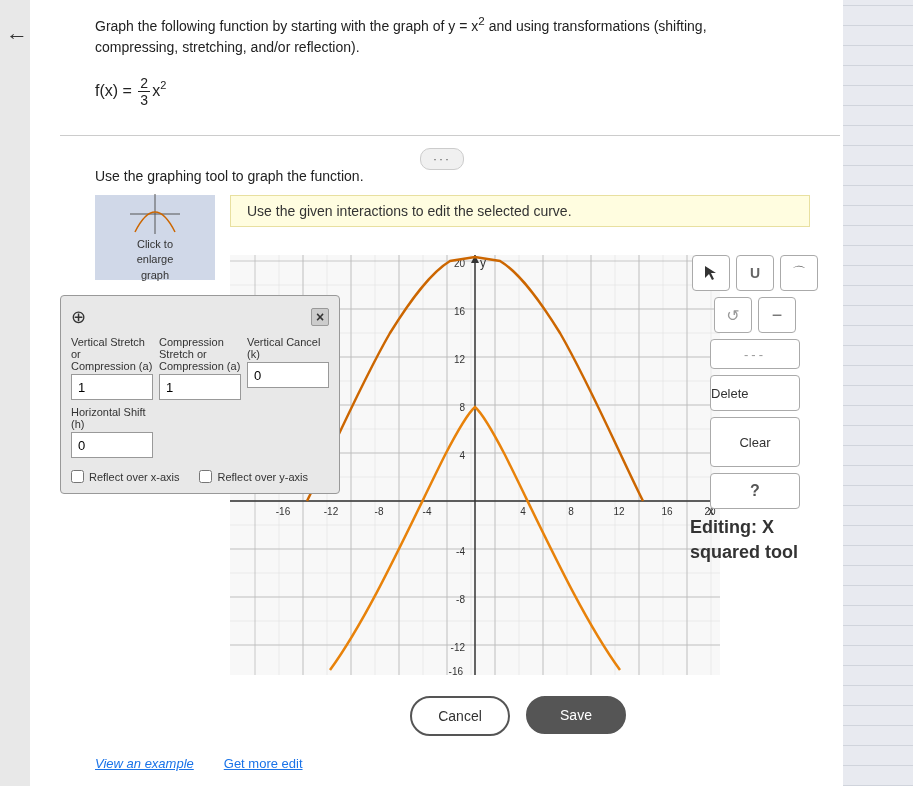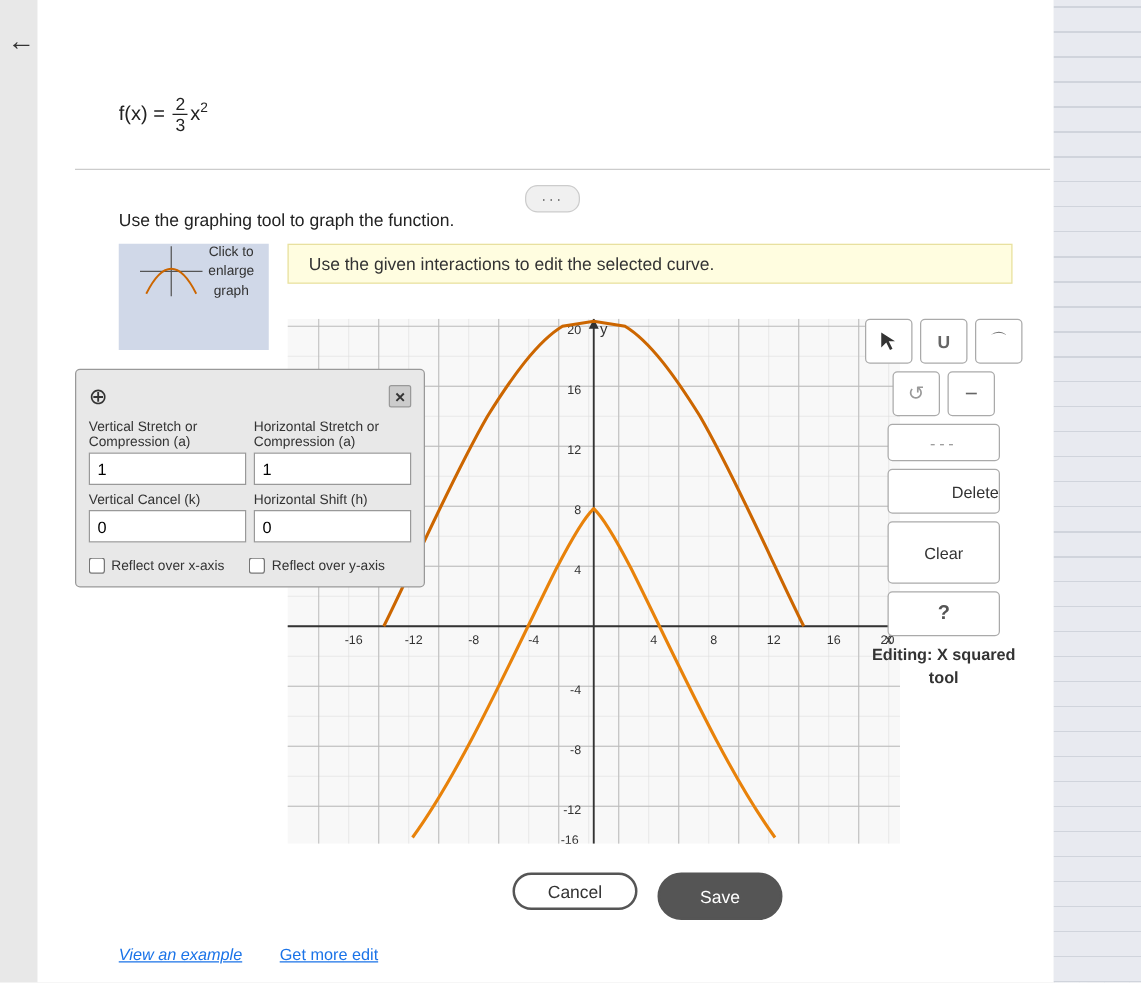--- a/index.html
+++ b/index.html
@@ -96,21 +96,22 @@
 
     
     .enlarge-box {
       position: absolute;
       left: 65px;
       top: 195px;
       width: 120px;
       height: 85px;
       background: #d0d8e8;
       display: flex;
-      flex-direction: row;
+      flex-direction: column;
+      align-items: center;
       justify-content: center;
       cursor: pointer;
       font-size: 12px;
       color: #333;
     }
     .enlarge-box .graph-thumb {
       width: 60px;
       height: 45px;
       position: relative;
     }
@@ -202,21 +203,21 @@
     }
 
     .delete-btn {
       width: 90px;
       height: 36px;
       background: #fff;
       border: 1px solid #aaa;
       border-radius: 4px;
       display: flex;
       align-items: center;
-      justify-content: flex-end;
+      justify-content: flex-start;
       cursor: pointer;
       font-size: 13px;
       color: #333;
     }
 
     .clear-btn {
       width: 90px;
       height: 50px;
       background: #fff;
       border: 1px solid #aaa;
@@ -237,23 +238,23 @@
       border-radius: 4px;
       display: flex;
       align-items: center;
       justify-content: center;
       cursor: pointer;
       font-size: 14px;
       color: #555;
     }
 
     .editing-label {
-      font-size: 13px;
-      color: #333;
-      text-align: center;
+      font-size: 18px;
+      color: #333;
+      text-align: left;
       line-height: 1.4;
       font-weight: bold;
     }
 
     
     .transform-panel {
       position: absolute;
       left: 30px;
       top: 295px;
       width: 280px;
@@ -287,21 +288,21 @@
     }
 
     .move-icon {
       font-size: 18px;
       color: #333;
       cursor: move;
     }
 
     .transform-cols {
       display: grid;
-      grid-template-columns: 1fr 1fr;
+      grid-template-columns: 1fr 1fr 1fr;
       gap: 6px;
     }
 
     .transform-label {
       font-size: 11px;
       color: #333;
       margin-bottom: 2px;
     }
 
     .transform-input {
@@ -326,21 +327,21 @@
     .bottom-buttons {
       position: absolute;
       left: 380px;
       bottom: 50px;
       display: flex;
       gap: 16px;
     }
 
     .cancel-btn {
       width: 100px;
-      height: 30px;
+      height: 40px;
       background: #fff;
       border: 2px solid #555;
       border-radius: 20px;
       font-size: 14px;
       cursor: pointer;
       color: #333;
     }
 
     .save-btn {
       width: 100px;
@@ -392,20 +393,24 @@
     }
 
   </style>
 </head>
 <body>
 
 <span class="back-arrow">←</span>
 
 <div class="main-content">
 
+  <div class="question-text">
+    <span>Graph the following function by starting with the graph of y = x</span><sup>2</sup><span> and using transformations (shifting,</span><br>
+    <span>compressing, stretching, and/or reflection).</span>
+  </div>
 
   <div class="function-display">
     <span>f(x) =</span>
     <span style="display:inline-flex; flex-direction:column; align-items:center; vertical-align:middle; margin: 0 2px;">
       <span style="border-bottom:1.5px solid #222; padding:0 2px; font-size:14px;">2</span>
       <span style="padding:0 2px; font-size:14px;">3</span>
     </span><span>x</span><sup>2</sup>
   </div>
 
   <div class="divider-line"></div>
@@ -562,21 +567,21 @@
     <div class="transform-cols">
       <div>
         <div class="transform-label">
           <span>Vertical Stretch or</span><br>
           <span>Compression (a)</span>
         </div>
         <input class="transform-input" type="text" value="1" style="">
       </div>
       <div>
         <div class="transform-label">
-          <span>Horizontal Stretch or</span><br>
+          <span>Compression Stretch or</span><br>
           <span>Compression (a)</span>
         </div>
         <input class="transform-input" type="text" value="1" style="">
       </div>
       <div>
         <div class="transform-label">Vertical Cancel (k)</div>
         <input class="transform-input" type="text" value="0" style="">
       </div>
       <div>
         <div class="transform-label">Horizontal Shift (h)</div>

